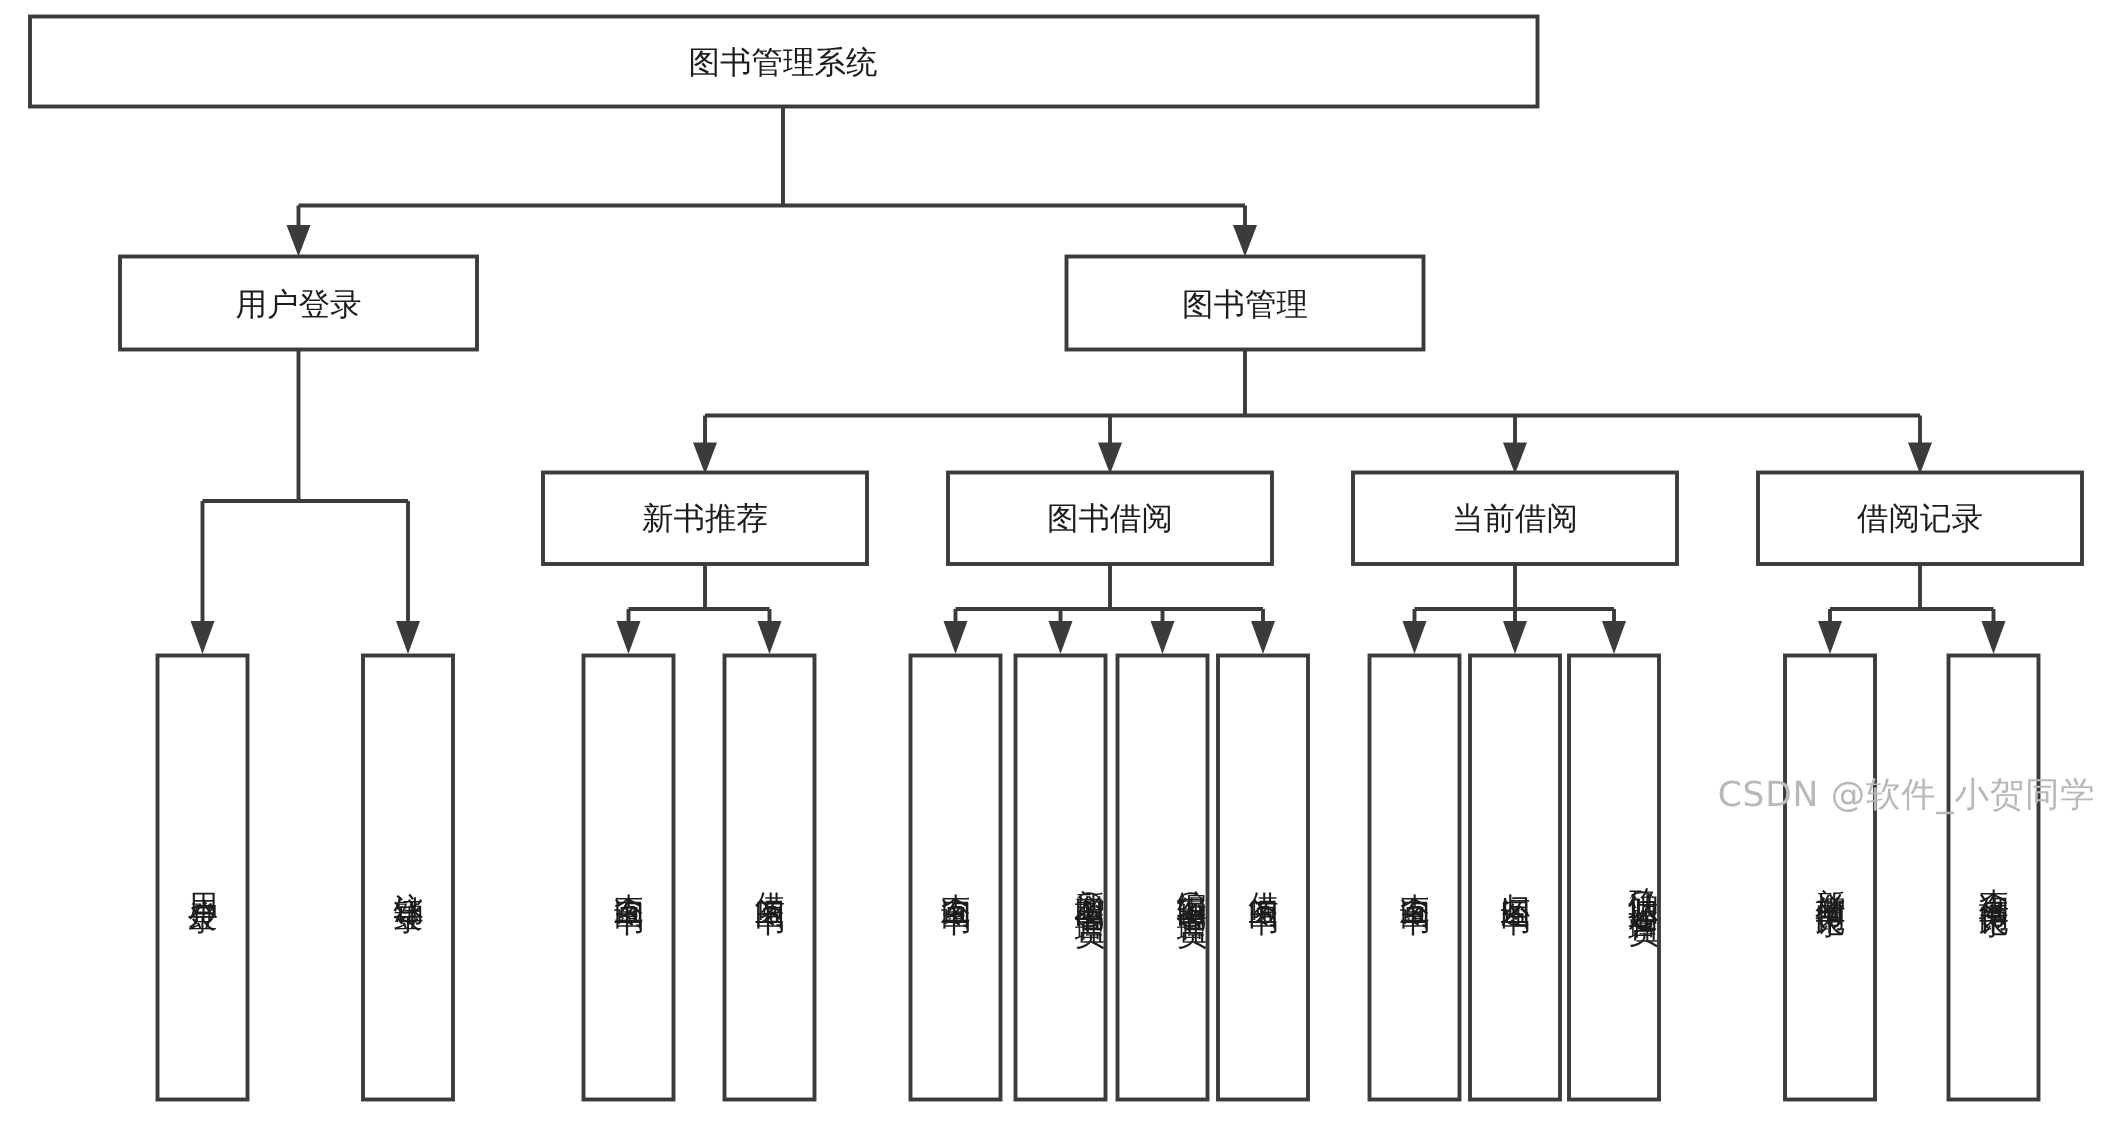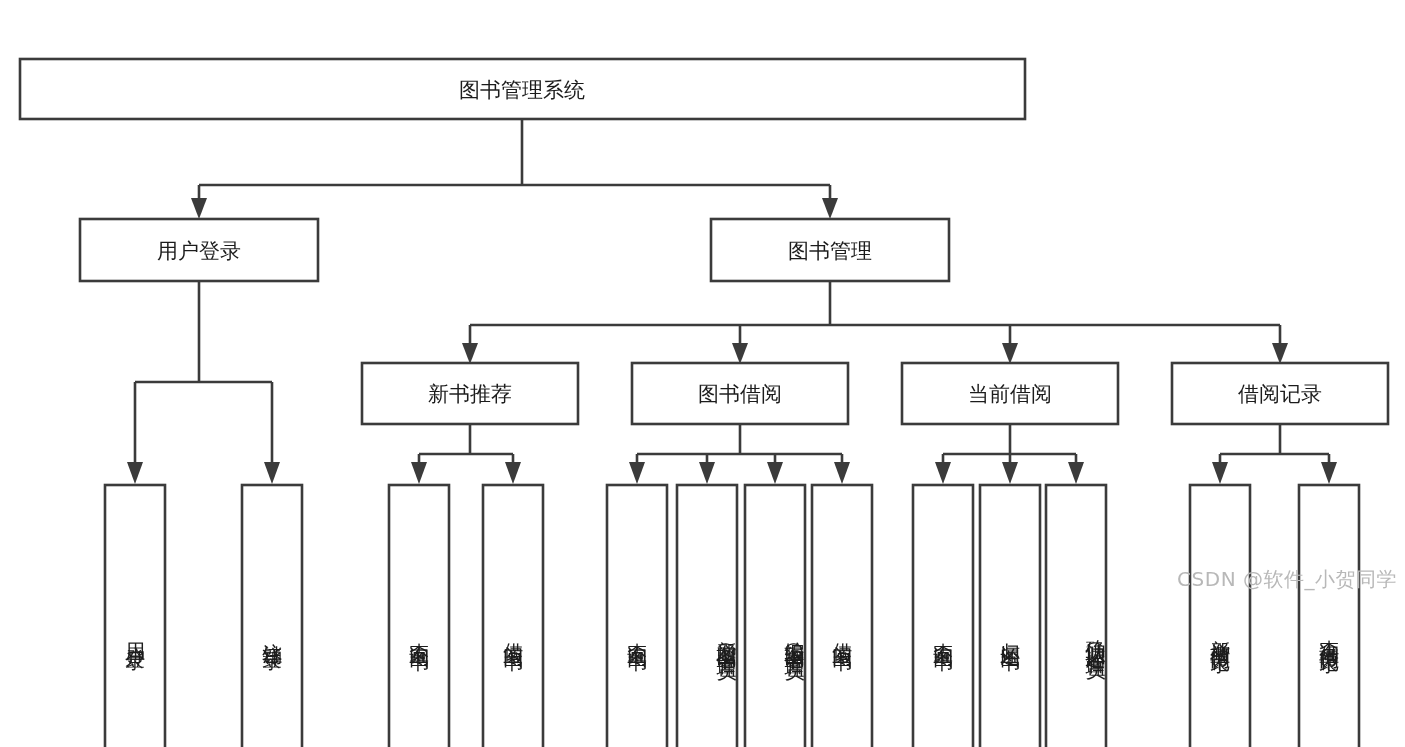--- a/index.html
+++ b/index.html
@@ -11,21 +11,20 @@
     width: 1405px;
     height: 747px;
     font-family: "DejaVu Sans", "Liberation Sans", sans-serif;
     overflow: hidden;
   }
   #diagram-root {
     position: relative;
     width: 1405px;
     height: 549px;
     background: #ffffff;
-    margin-top: 48px;
   }
   svg.flow {
     position: absolute;
     top: 0;
     left: 0;
     width: 1405px;
     height: 747px;
     display: block;
   }
   .node-rect {
@@ -64,21 +63,21 @@
     align-items: center;
     justify-content: center;
     white-space: nowrap;
     pointer-events: none;
   }
   .watermark {
     position: absolute;
     right: 8px;
     bottom: 4px;
     font-family: "DejaVu Sans", "Liberation Sans", sans-serif;
-    font-size: 20px;
+    font-size: 23px;
     color: #b8b8b8;
     letter-spacing: 0.5px;
     white-space: nowrap;
   }
 </style>
 </head>
 <body>
 
 <div id="diagram-root">
 

